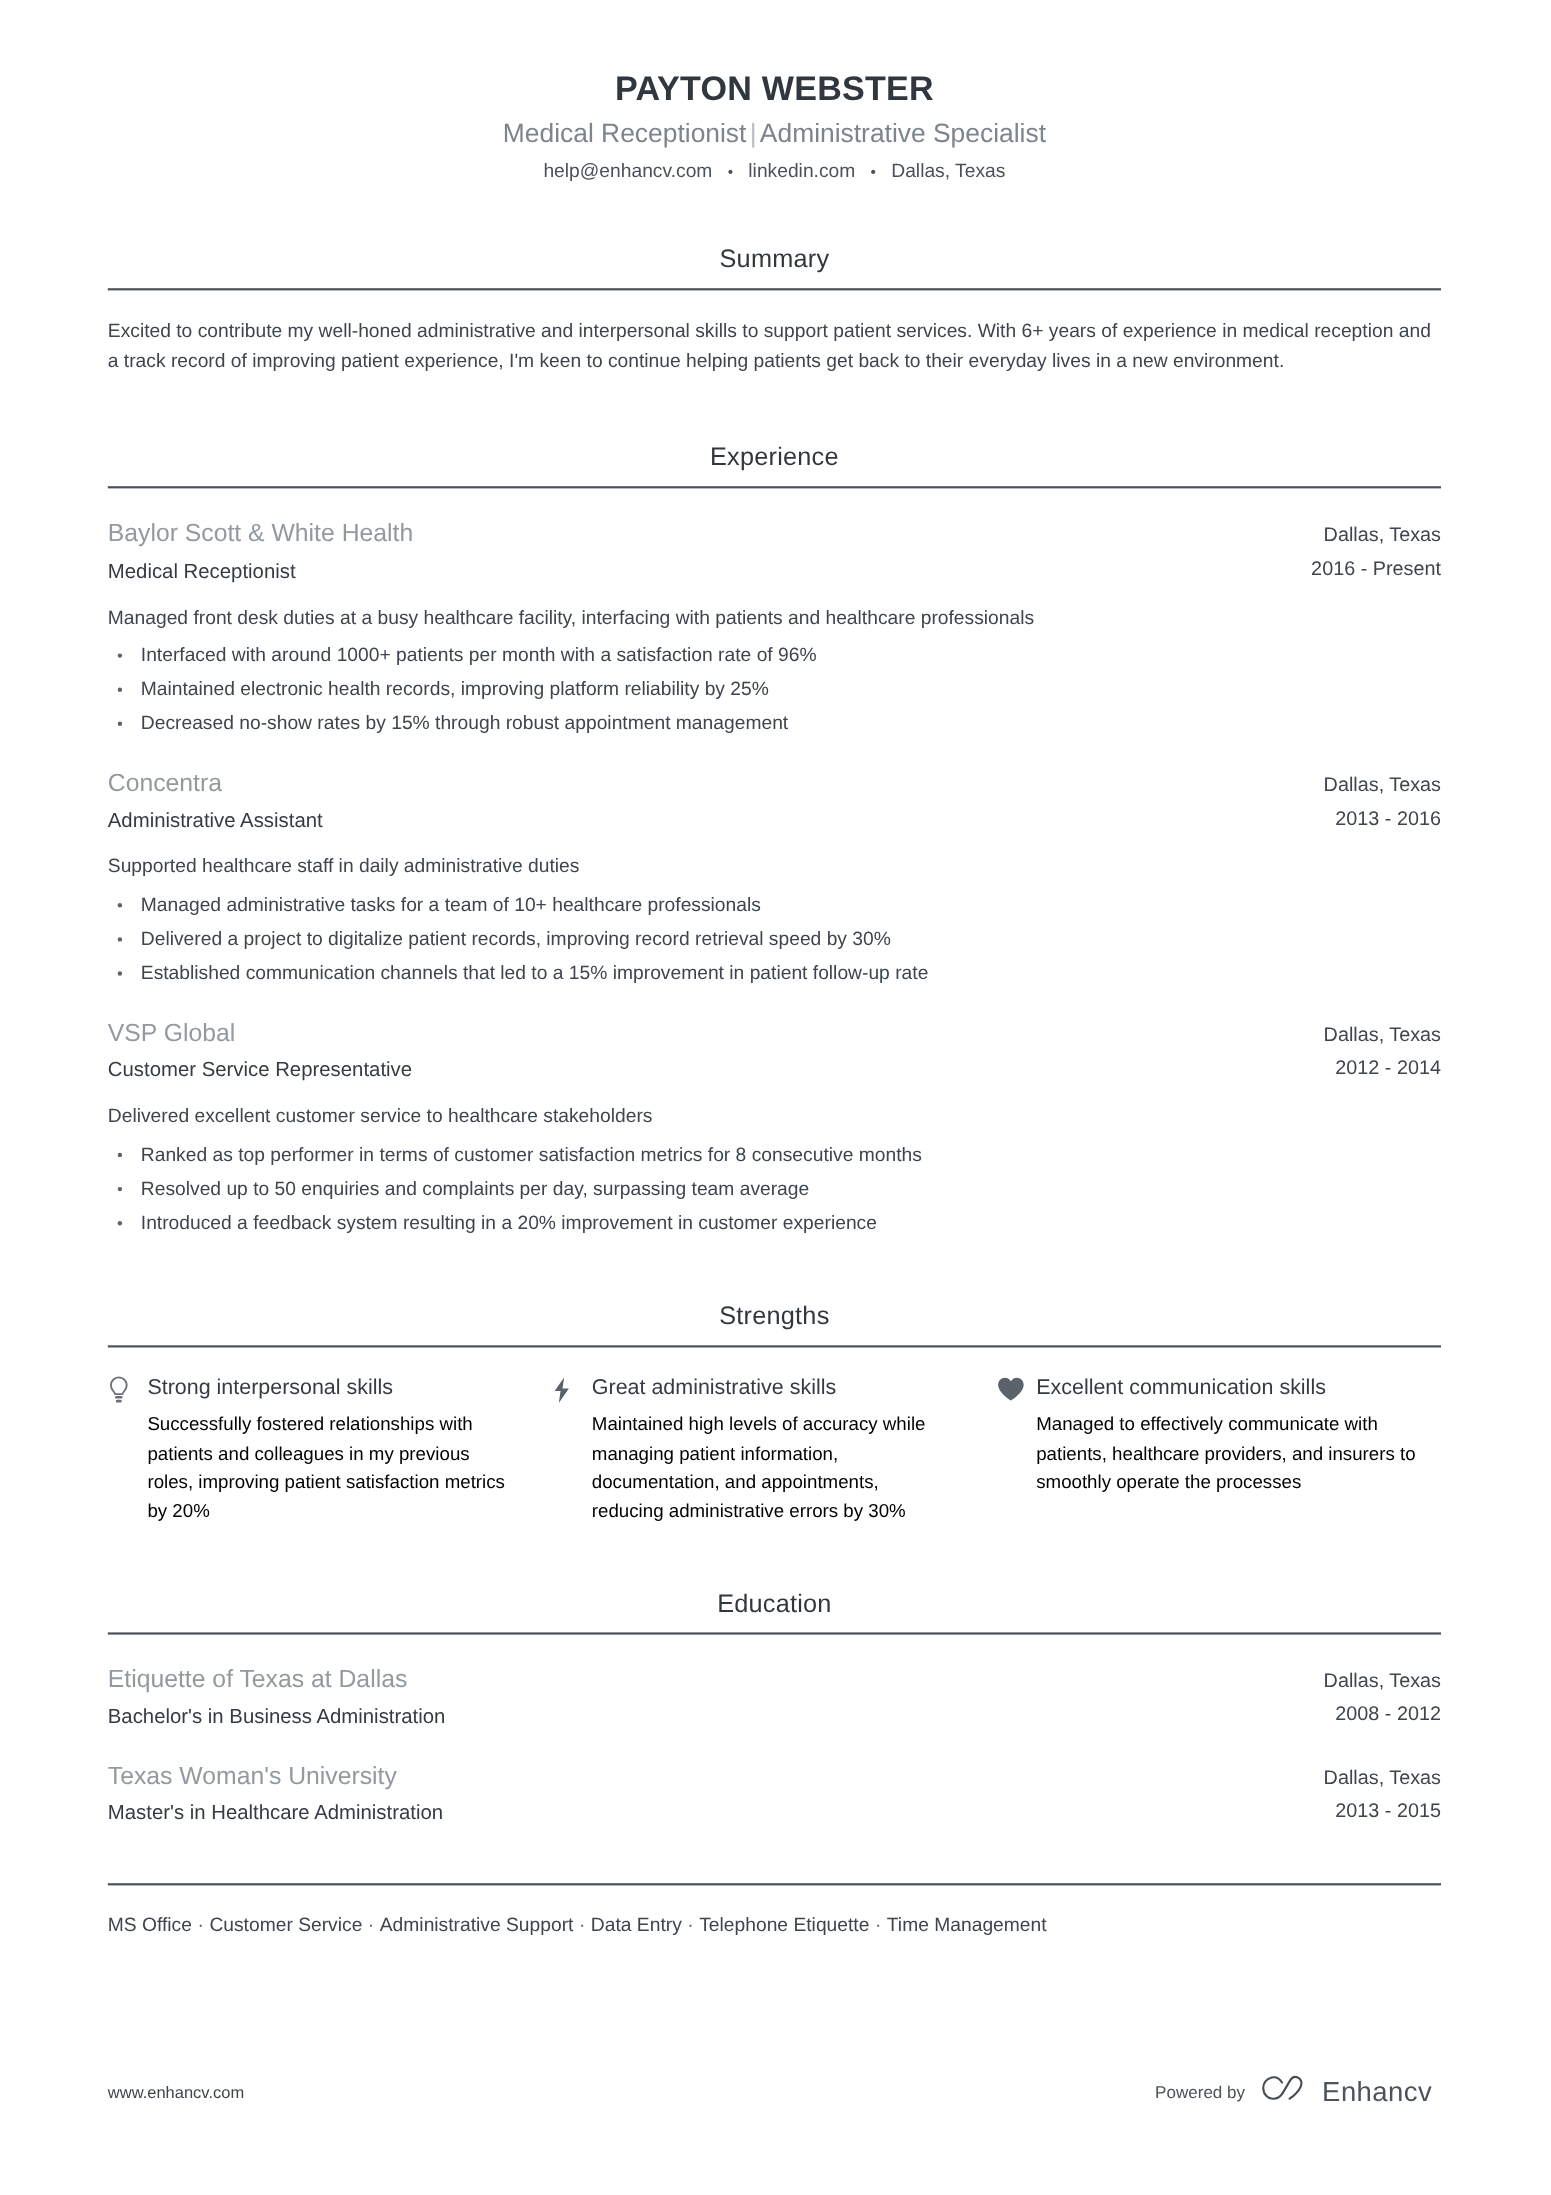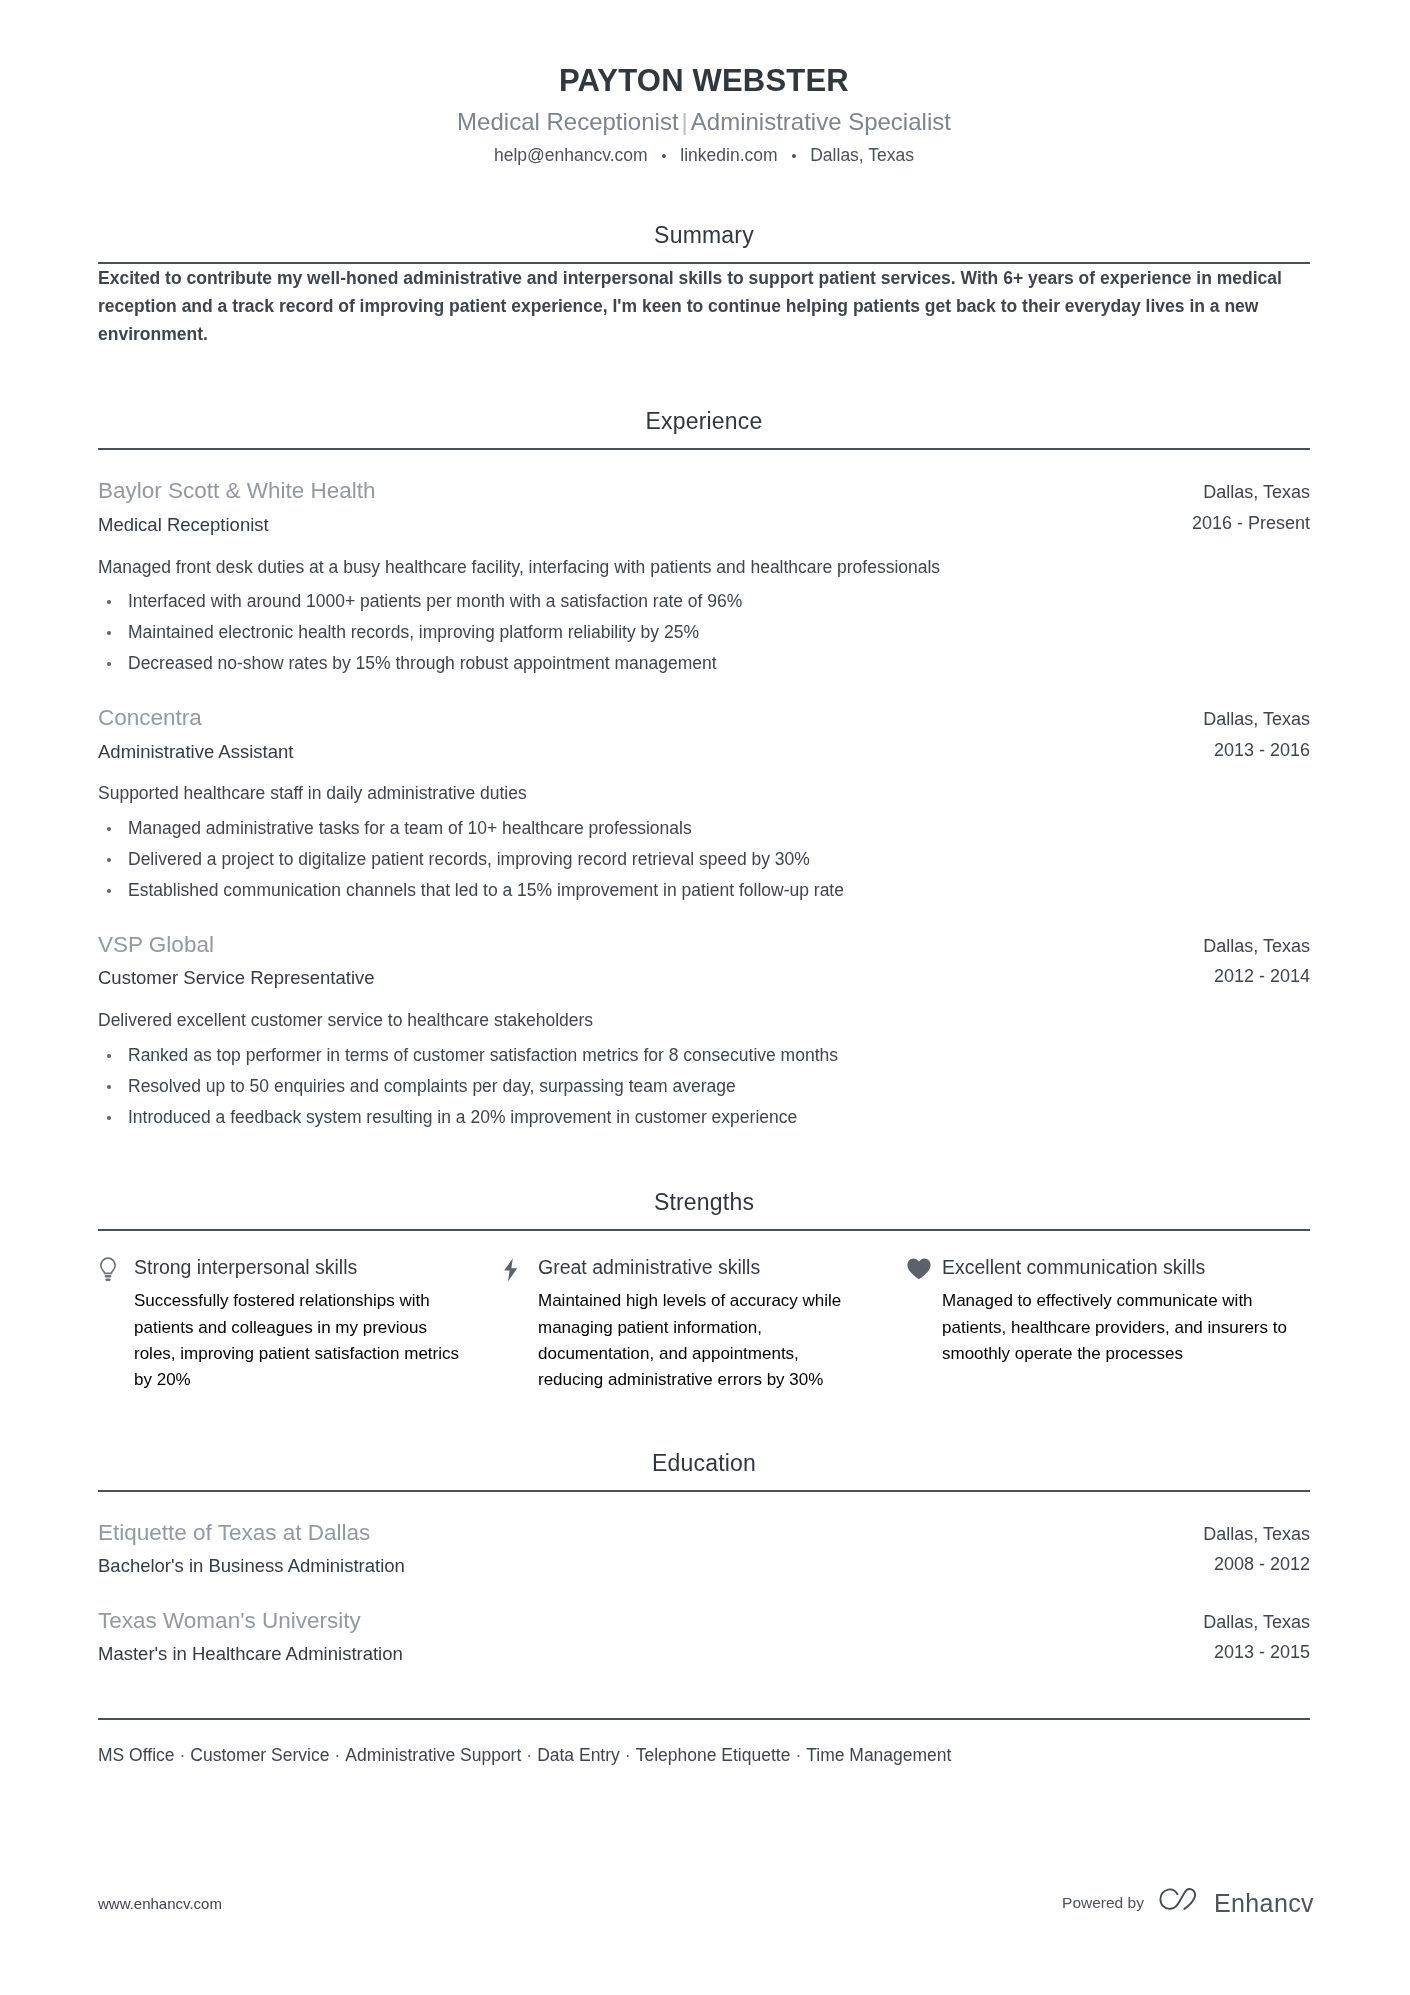--- a/index.html
+++ b/index.html
@@ -80,25 +80,25 @@
     height: 0;
   }
 
   .sec-summary { margin-top: 55px; }
   .sec-experience { margin-top: 60px; }
   .sec-strengths { margin-top: 58px; }
   .sec-education { margin-top: 56px; }
   .sec-skills { margin-top: 50px; }
 
   .summary-body {
+    margin-top: 22px;
     font-size: 17.5px;
     line-height: 1.6;
     color: #3e454f;
     max-width: 1212px;
-    font-weight: bold;
   }
 
   
   .entry { margin-top: 26px; }
   .entry-head {
     display: flex;
     justify-content: space-between;
     align-items: baseline;
   }
   .entry-left { flex: 1 1 auto; min-width: 0; }
@@ -206,21 +206,21 @@
   }
   .skills-line .dot {
     padding: 0 5px;
     color: #5b626b;
   }
 
   
   .footer {
     position: absolute;
     left: 98px;
-    right: 96px;
+    right: 108px;
     bottom: 76px;
     display: flex;
     align-items: center;
     justify-content: space-between;
   }
   .footer-url {
     font-size: 15px;
     color: #3e454f;
   }
   .footer-right {

